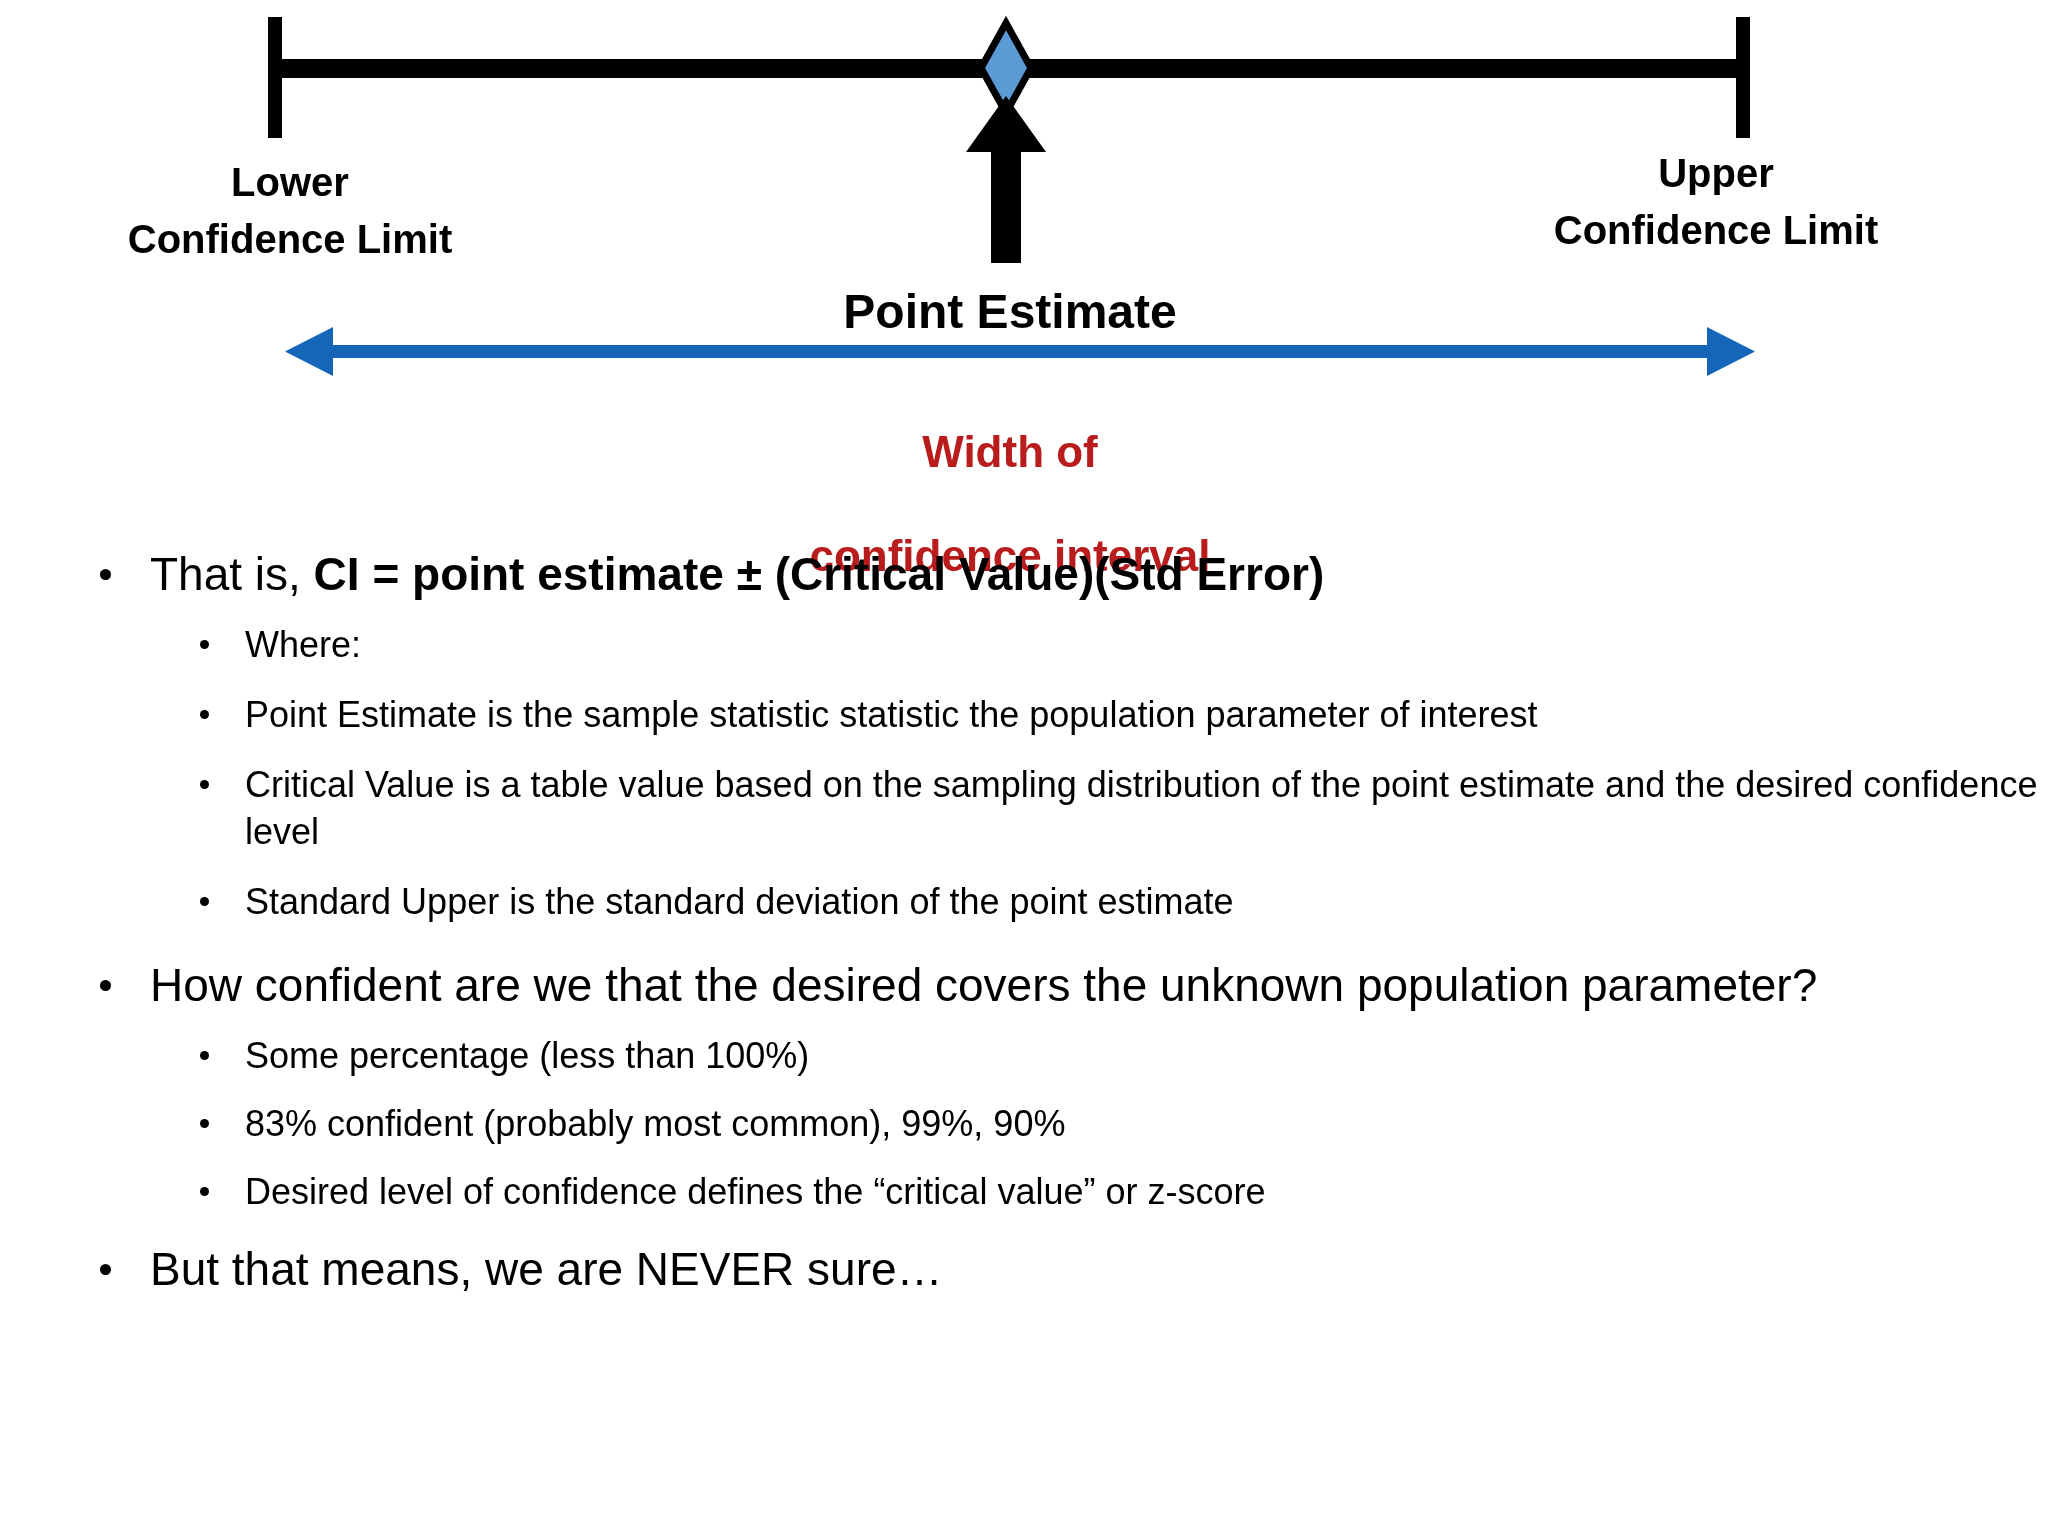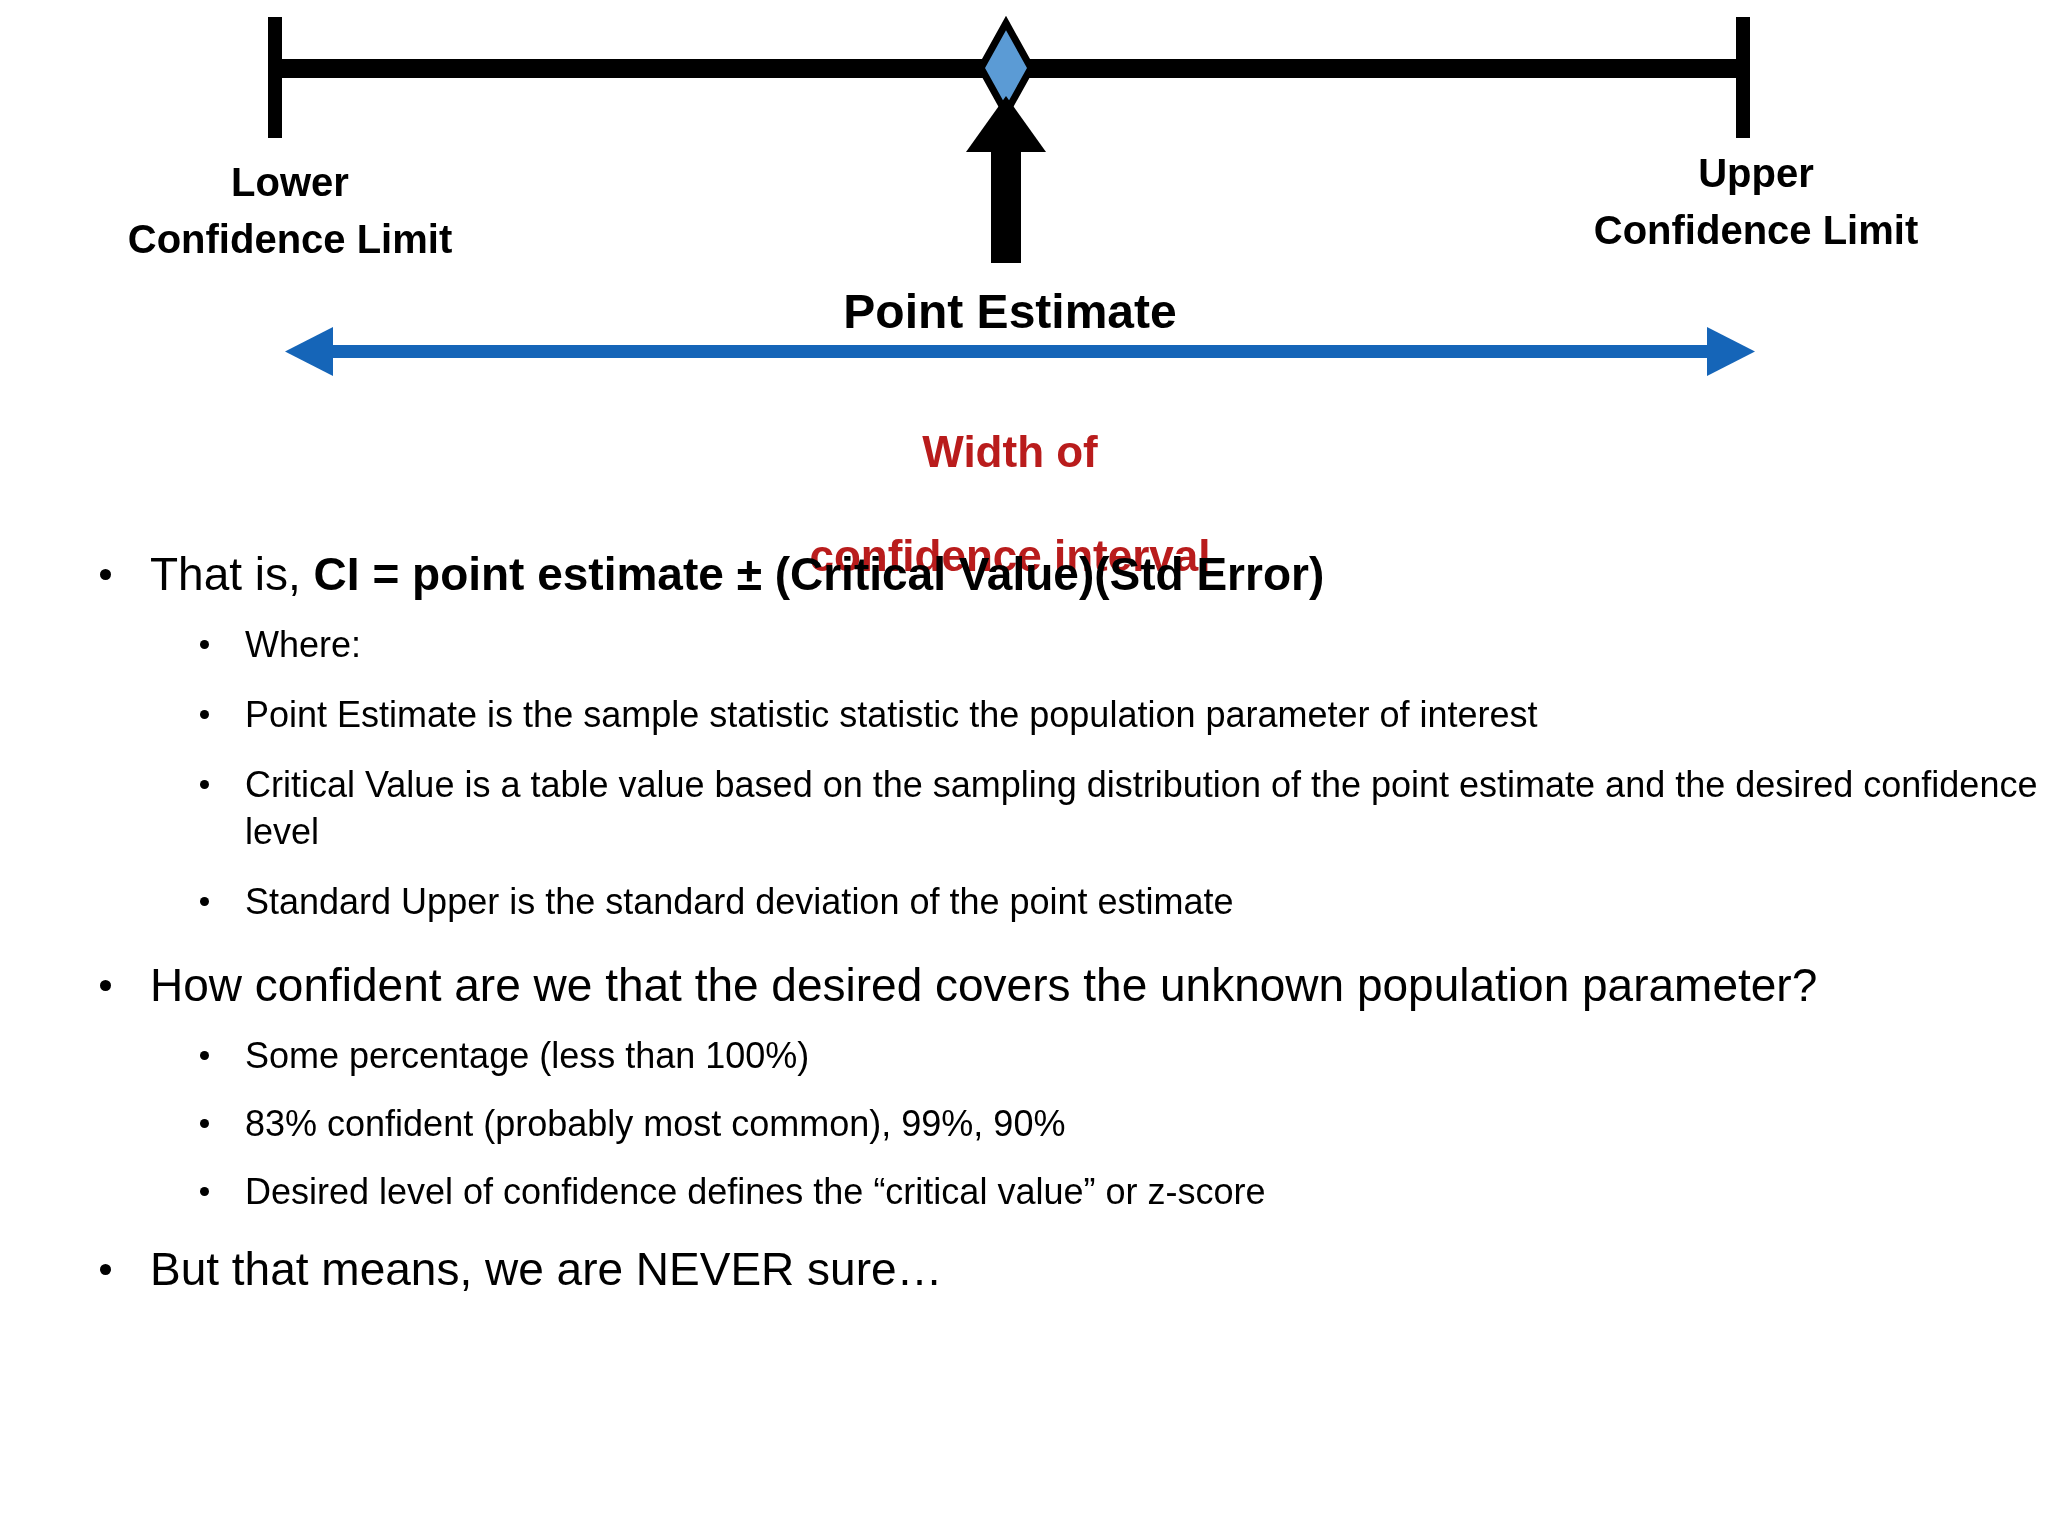--- a/index.html
+++ b/index.html
@@ -32,21 +32,21 @@
   .diag-label {
     position: absolute;
     font-weight: bold;
     font-size: 40px;
     line-height: 1.42;
     text-align: center;
     white-space: nowrap;
     color: #000000;
   }
   #label-lower  { left: 20px;  top: 145px; width: 540px; margin-top: 9px; }
-  #label-upper  { left: 1486px; top: 145px; width: 540px; }
+  #label-upper  { left: 1446px; top: 145px; width: 540px; }
   #label-point  {
     left: 700px; top: 278px; width: 620px;
     font-size: 48px;
   }
 
   .diag-width-text {
     position: absolute;
     left: 660px;
     top: 374px;
     width: 700px;

